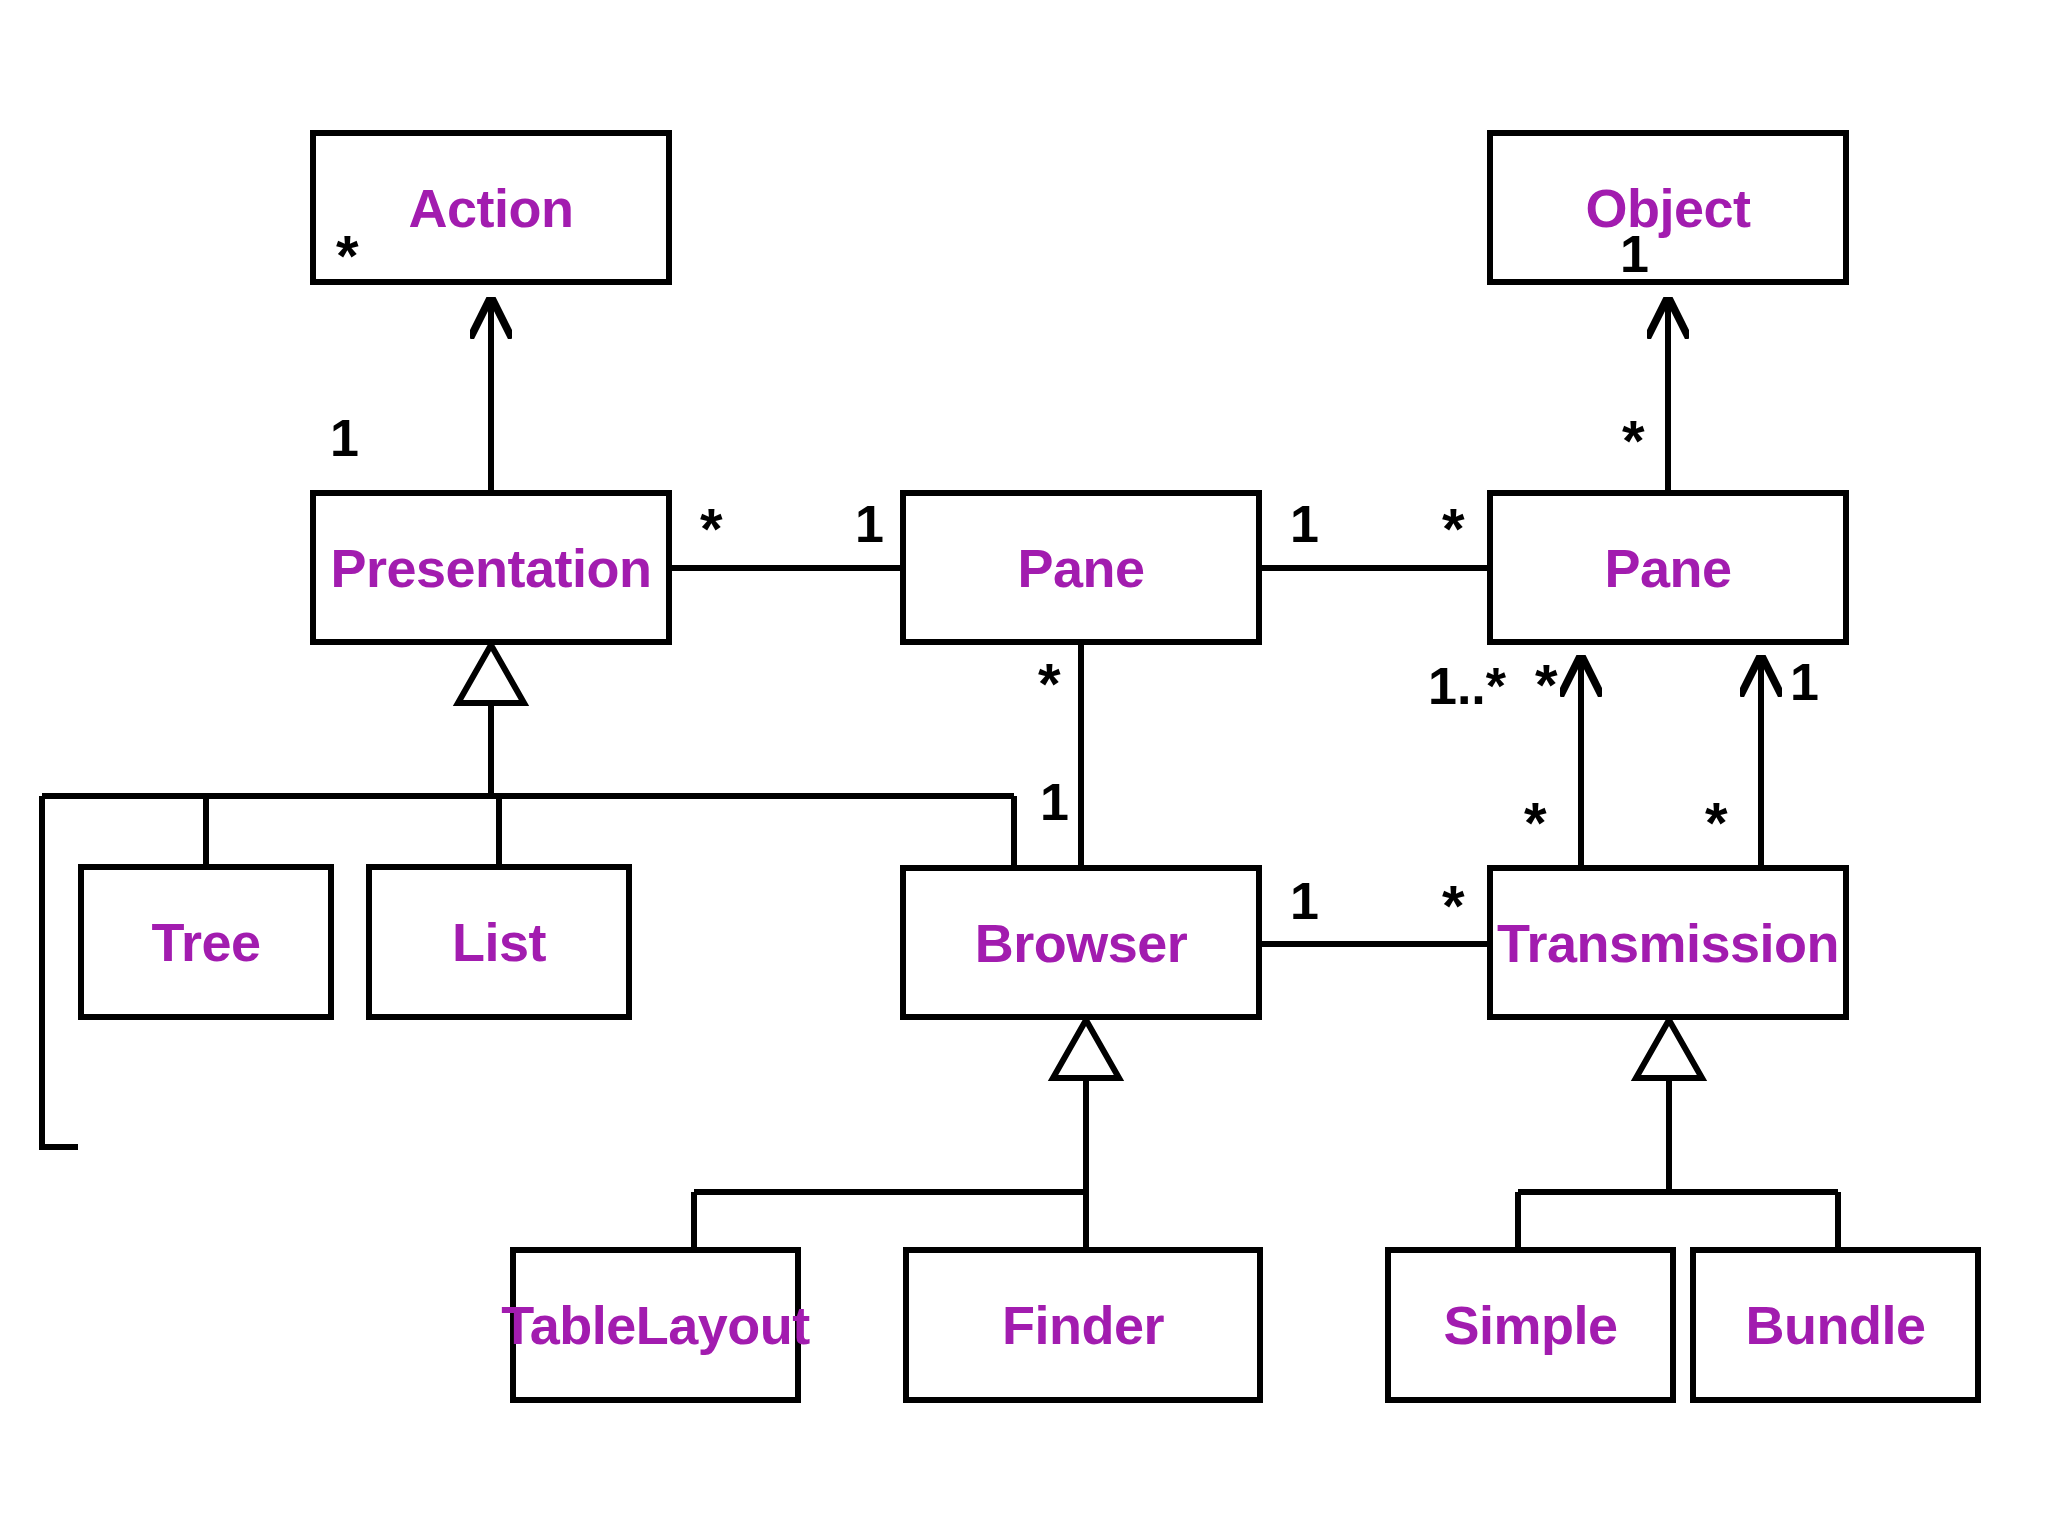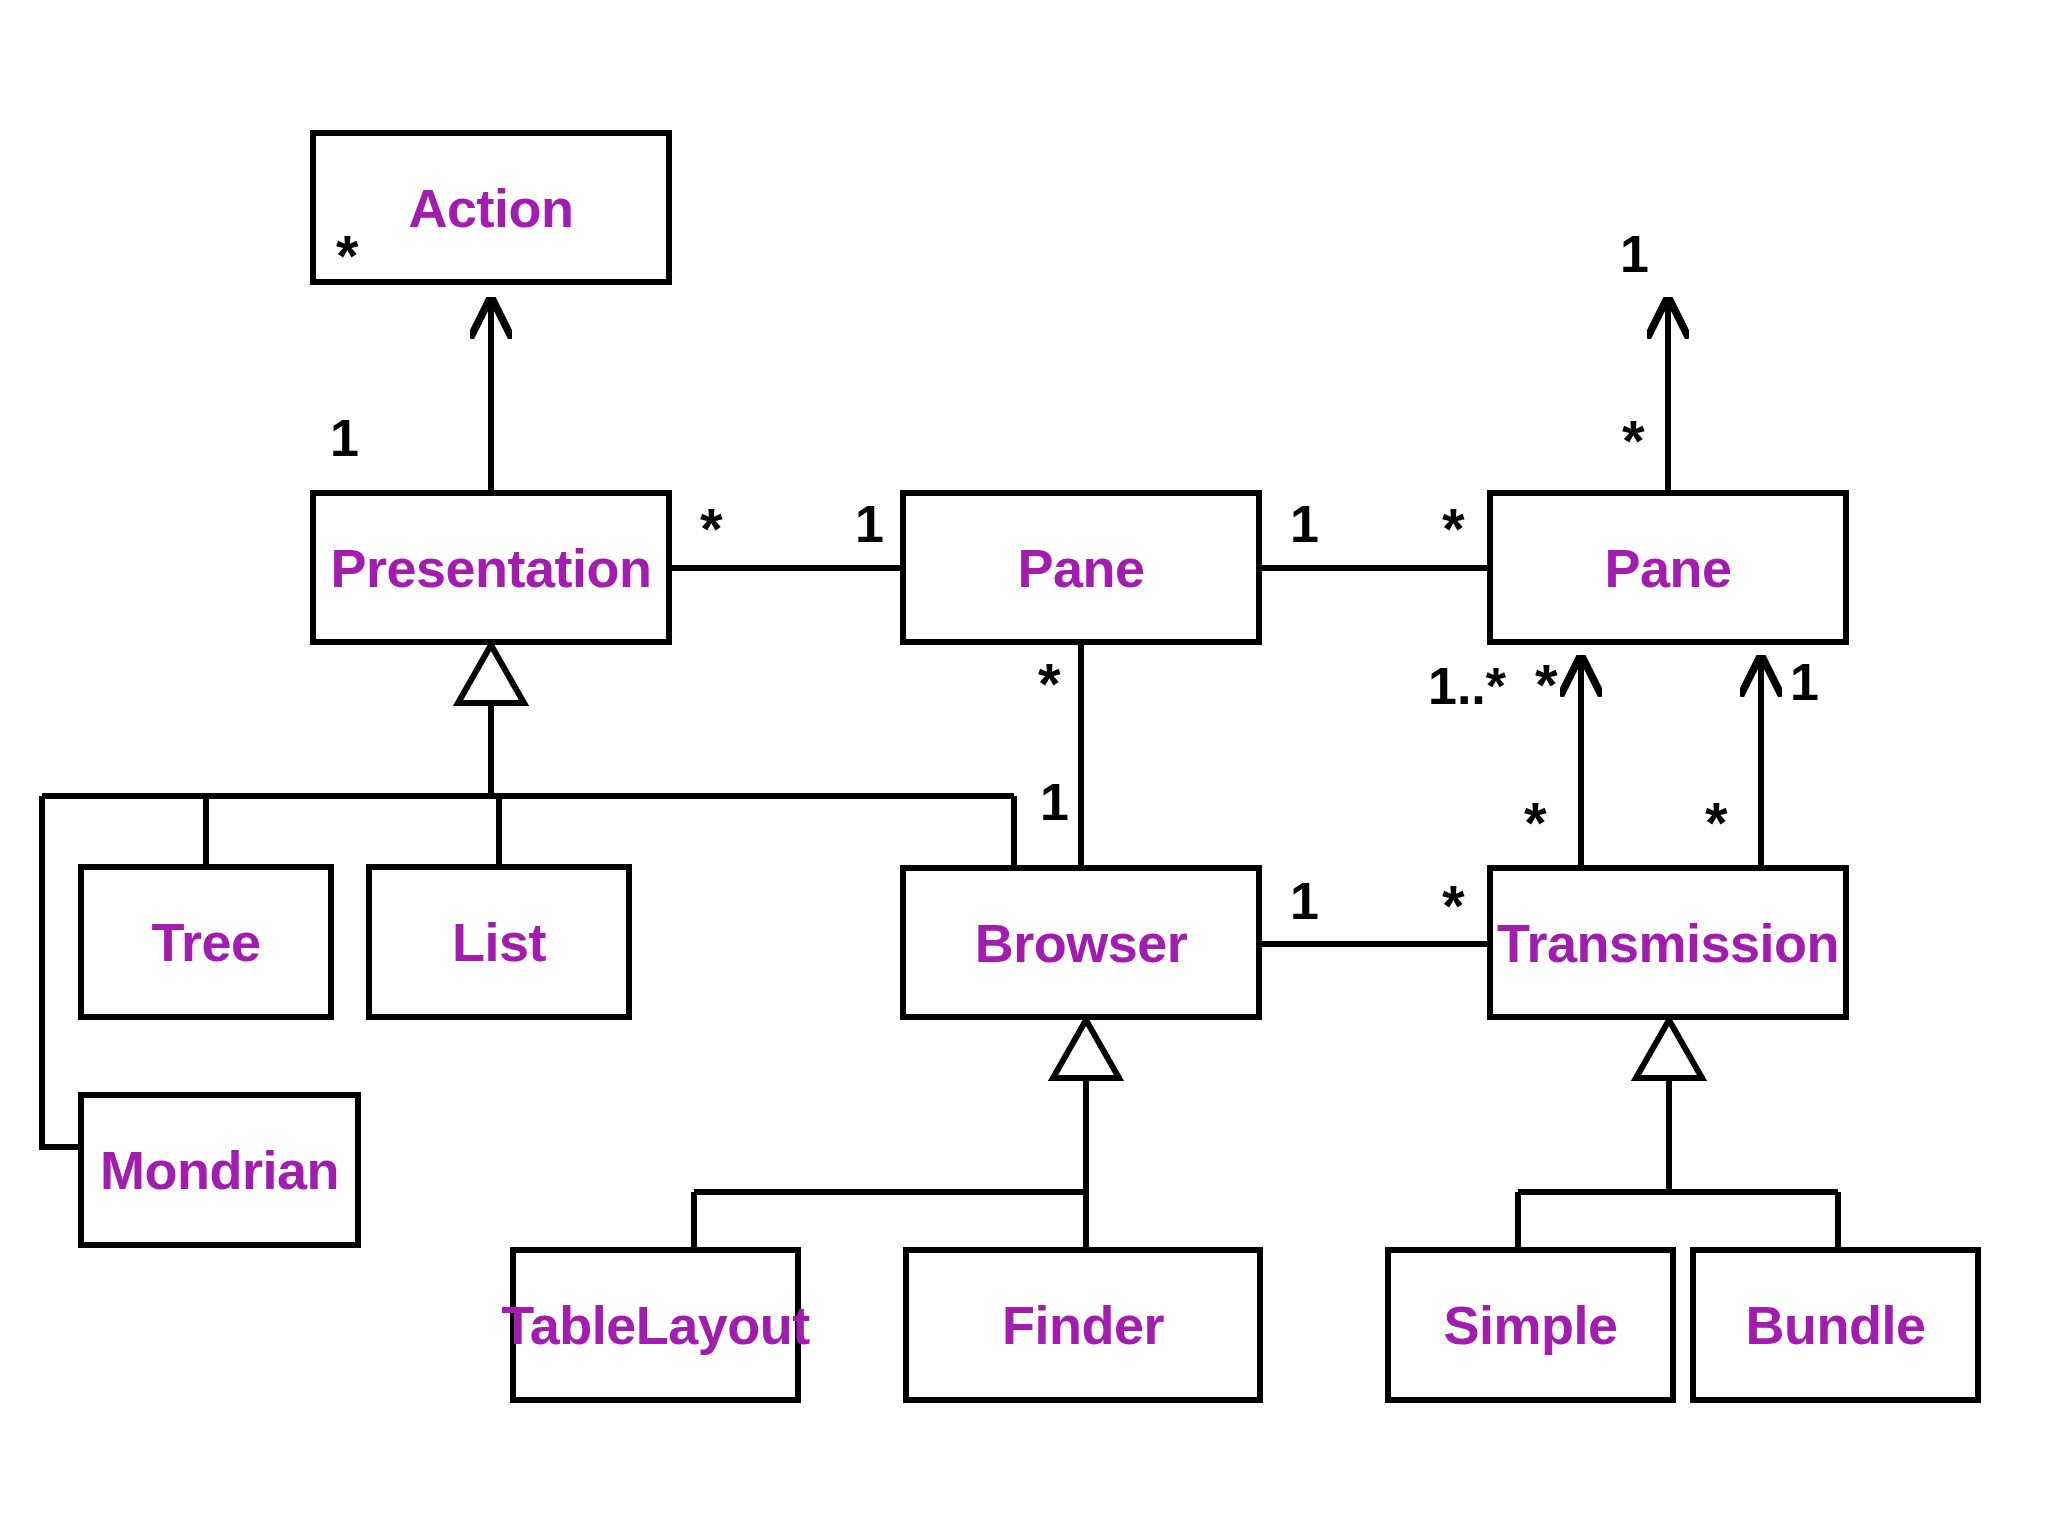--- a/index.html
+++ b/index.html
@@ -87,20 +87,23 @@
       <line x1="1518" y1="1192" x2="1838" y2="1192" stroke="#000" stroke-width="6"></line>
       <line x1="1518" y1="1192" x2="1518" y2="1247" stroke="#000" stroke-width="6"></line>
       <line x1="1838" y1="1192" x2="1838" y2="1247" stroke="#000" stroke-width="6"></line>
     </g>
   </svg>
 
   <div class="node" style="left:310px;top:130px;width:362px;height:155px;">
     <span class="nm">Action</span>
   </div>
 
+  <div class="node" style="left:1487px;top:130px;width:362px;height:155px;">
+    <span class="nm">Object</span>
+  </div>
 
   <div class="node" style="left:310px;top:490px;width:362px;height:155px;">
     <span class="nm">Presentation</span>
   </div>
 
   <div class="node" style="left:900px;top:490px;width:362px;height:155px;">
     <span class="nm">Pane</span>
   </div>
 
   <div class="node" style="left:1487px;top:490px;width:362px;height:155px;">
@@ -116,23 +119,20 @@
   </div>
 
   <div class="node" style="left:900px;top:865px;width:362px;height:155px;">
     <span class="nm">Browser</span>
   </div>
 
   <div class="node" style="left:1487px;top:865px;width:362px;height:155px;">
     <span class="nm">Transmission</span>
   </div>
 
-  <div class="node" style="left:78px;top:1092px;width:283px;height:156px;">
-    <span class="nm">Mondrian</span>
-  </div>
 
   <div class="node" style="left:510px;top:1247px;width:291px;height:156px;">
     <span class="nm">TableLayout</span>
   </div>
 
   <div class="node" style="left:903px;top:1247px;width:360px;height:156px;">
     <span class="nm">Finder</span>
   </div>
 
   <div class="node" style="left:1385px;top:1247px;width:291px;height:156px;">

